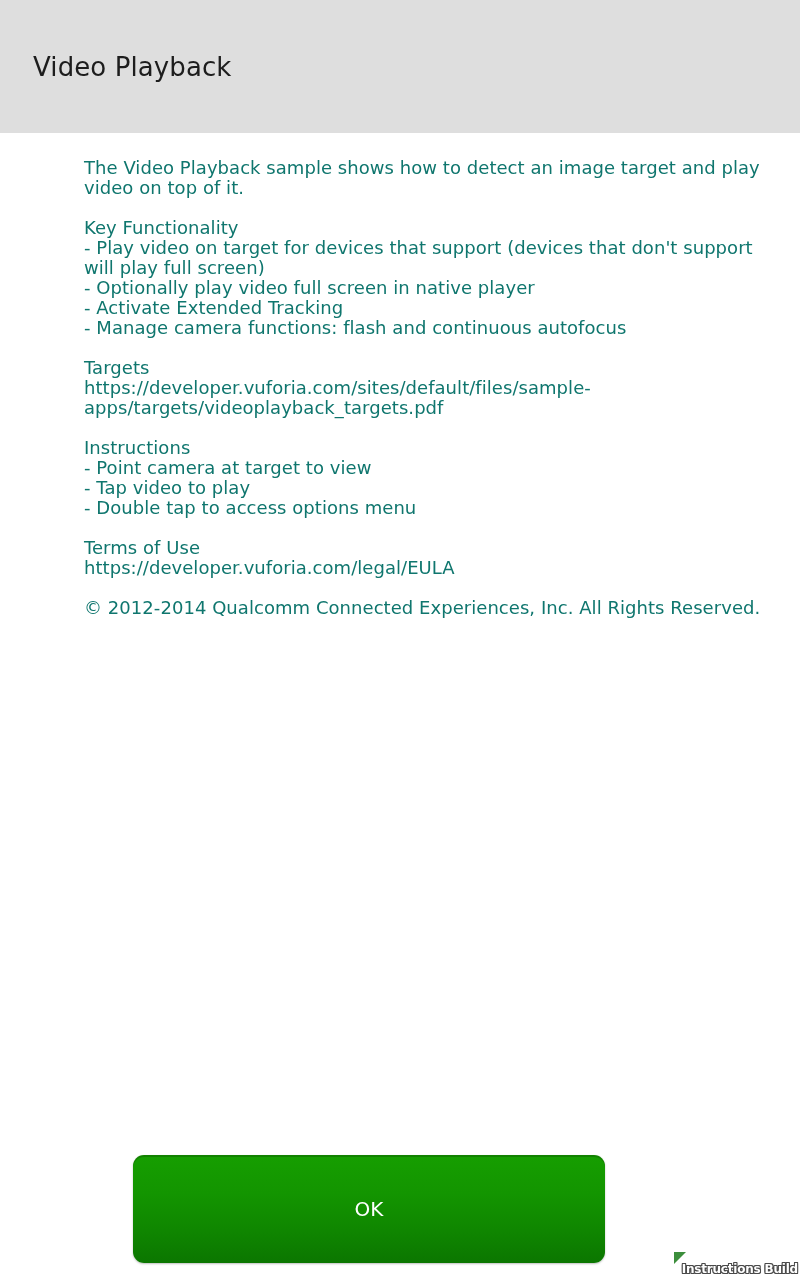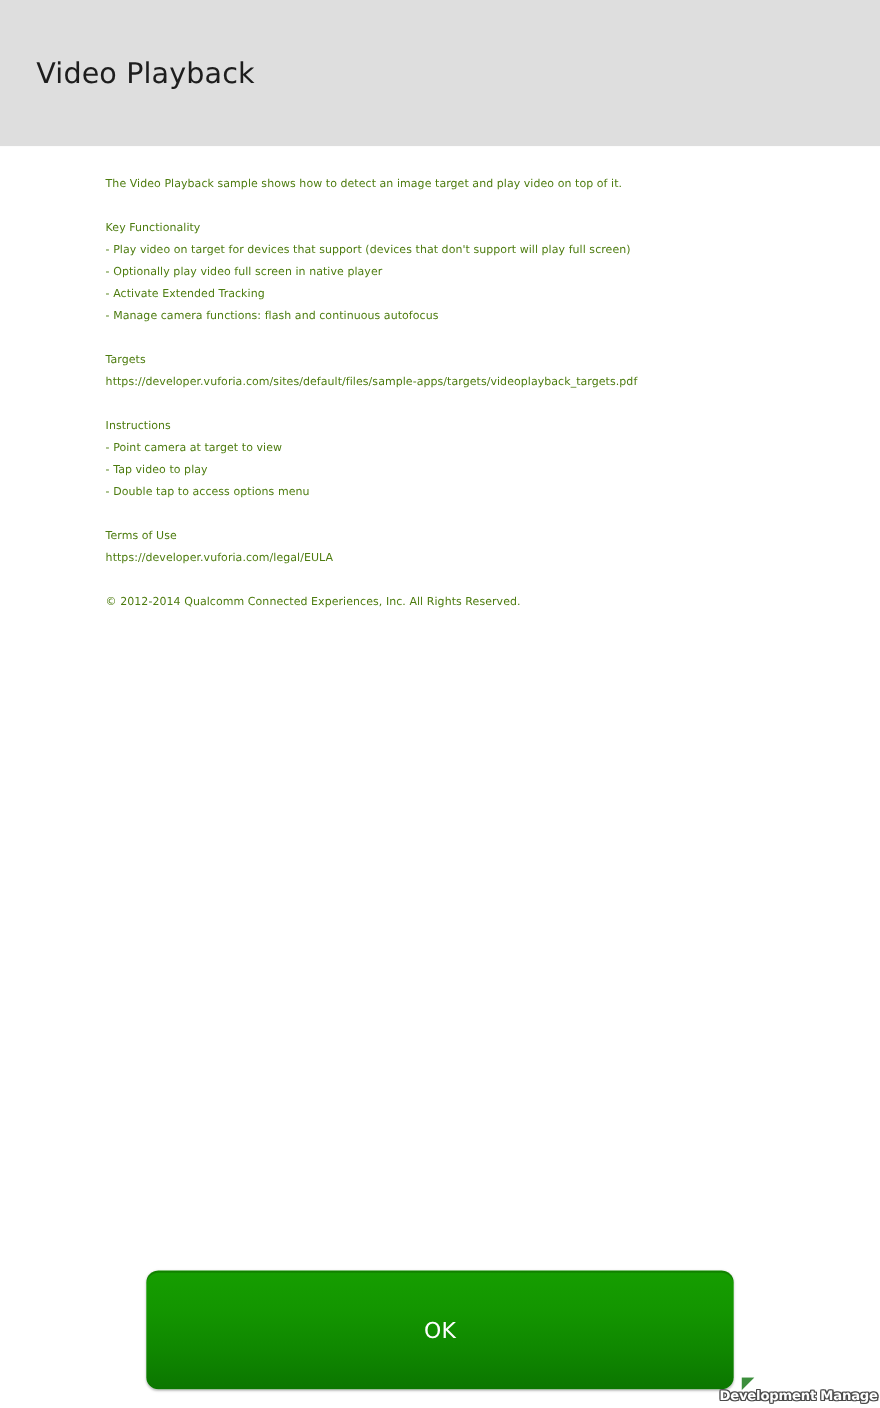--- a/index.html
+++ b/index.html
@@ -39,36 +39,36 @@
   .content-area {
     position: absolute;
     left: 0;
     top: 133px;
     width: 800px;
     height: 1147px;
     background: #ffffff;
   }
   .about-text {
     position: absolute;
-    left: 96px;
+    left: 84px;
     top: 25px;
     width: 700px;
-    font-size: 10px;
+    font-size: 18px;
     line-height: 20px;
-    color: #4d7c0f;
+    color: #0f766e;
     white-space: pre-wrap;
     letter-spacing: 0.05px;
   }
 
   
   .ok-button {
     position: absolute;
     left: 133px;
     top: 1155px;
-    width: 534px;
+    width: 472px;
     height: 108px;
     border: none;
     border-radius: 11px;
     padding: 0;
     background: linear-gradient(to bottom, #169e00 0%, #139500 35%, #0f8600 70%, #0b7600 100%);
     box-shadow: inset 0 2px 0 rgba(0, 0, 0, 0.18),
                 0 1px 2px rgba(0, 0, 0, 0.25);
     color: #ffffff;
     font-family: "DejaVu Sans", "Liberation Sans", sans-serif;
     font-size: 20px;
@@ -136,13 +136,13 @@
 
 Terms of Use
 https://developer.vuforia.com/legal/EULA
 
 © 2012-2014 Qualcomm Connected Experiences, Inc. All Rights Reserved.</div>
 </div>
 
 <button class="ok-button">OK</button>
 
 <div class="dev-watermark-corner"></div>
-<div class="dev-watermark">Development Manage</div>
+<div class="dev-watermark">Instructions Build</div>
 
 </body></html>

